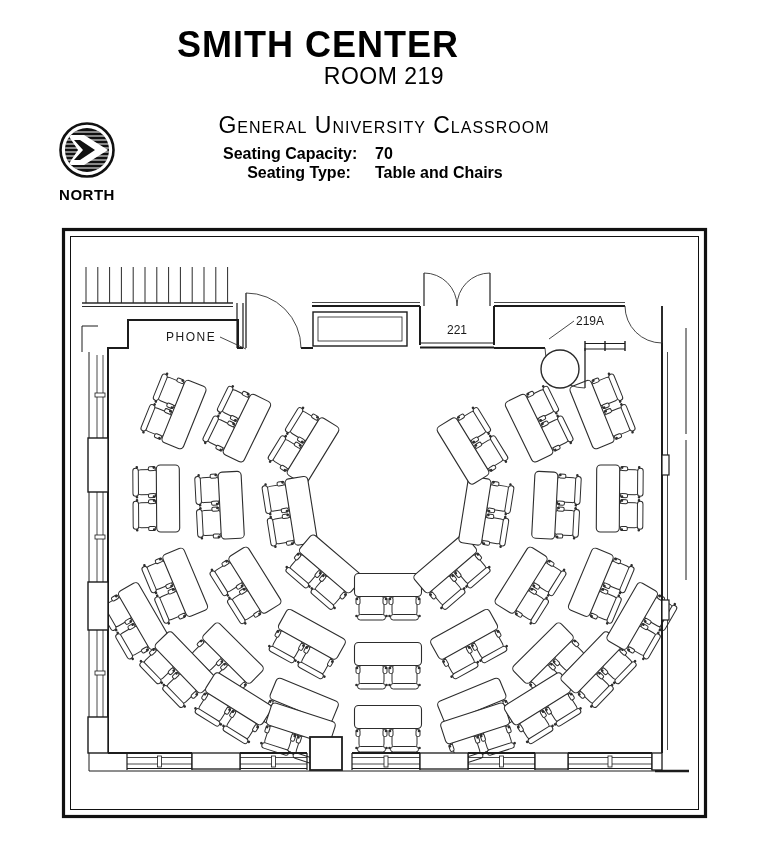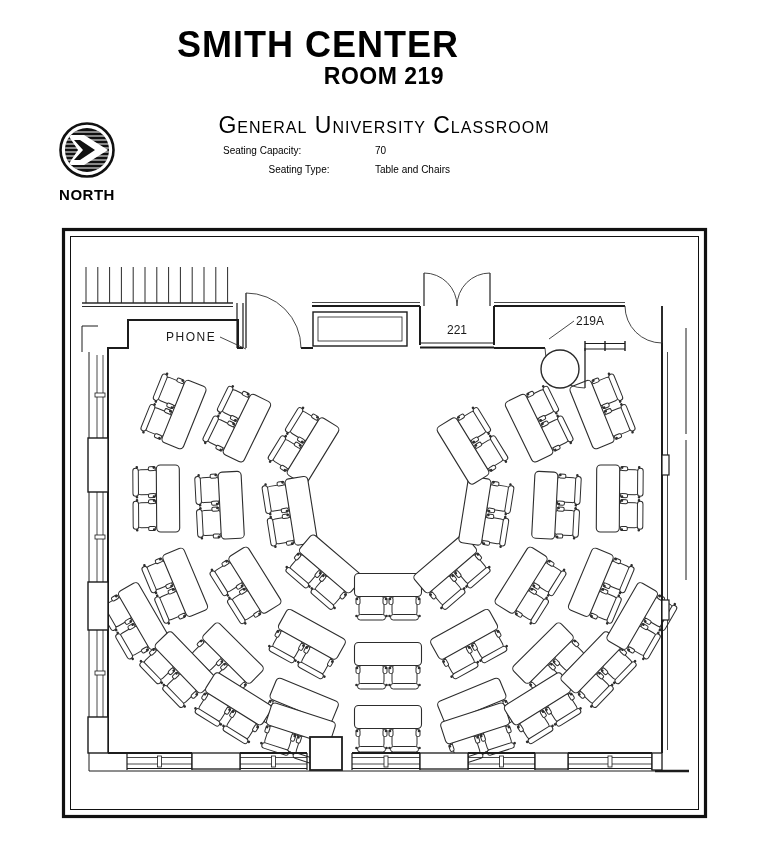--- a/index.html
+++ b/index.html
@@ -2,24 +2,24 @@
 <html><head>
 <meta charset="utf-8">
 <style>
   html,body{margin:0;padding:0;background:#fff;}
   body{width:768px;height:842px;position:relative;overflow:hidden;
        font-family:"Liberation Sans",sans-serif;color:#000;}
   .abs{position:absolute;}
   .building-title{top:24px;left:0;width:636px;text-align:center;
       font-size:36px;font-weight:bold;letter-spacing:1px;}
   .room-title{top:63px;left:0;width:768px;text-align:center;
-      font-size:23px;font-weight:bold;letter-spacing:.5px;}
+      font-size:23px;font-weight:normal;letter-spacing:.5px;}
   .classroom-type{top:112px;left:0;width:768px;text-align:center;
       font-size:23px;font-weight:normal;font-variant:small-caps;letter-spacing:1px;}
-  .spec-row{left:223px;font-size:10px;font-weight:normal;white-space:nowrap;}
+  .spec-row{left:223px;font-size:16px;font-weight:bold;white-space:nowrap;}
   .spec-row .lbl{display:inline-block;width:152px;}
   .north-wrap{left:48px;top:116px;width:78px;height:92px;text-align:center;}
   .north-label{position:absolute;top:70px;left:0;width:78px;
       font-size:15px;font-weight:bold;letter-spacing:.5px;}
   svg text{font-family:"Liberation Sans",sans-serif;fill:#1a1a1a;}
 </style>
 </head>
 <body>
 
 <div class="abs building-title">SMITH CENTER</div>

